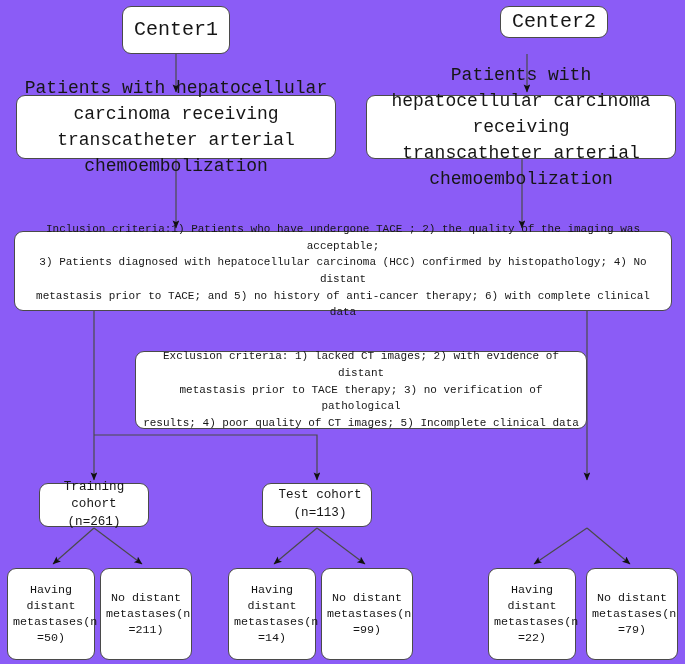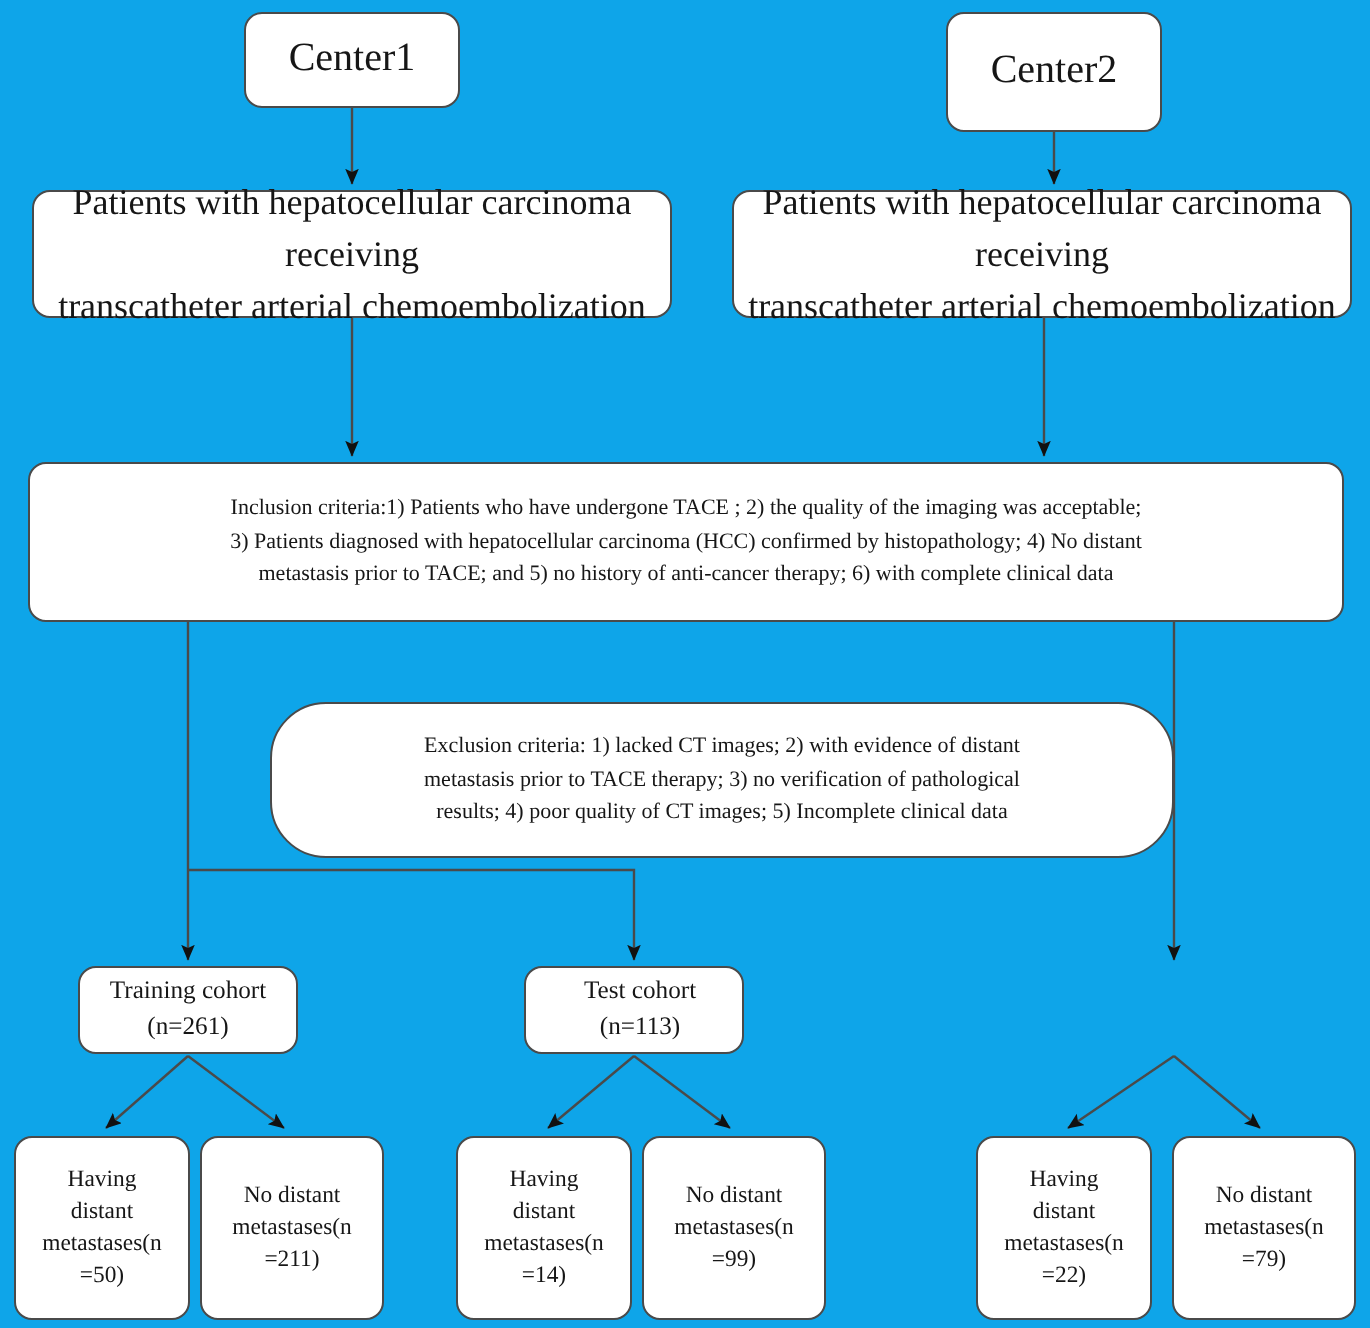--- a/index.html
+++ b/index.html
@@ -5,22 +5,22 @@
 <style>
   html, body {
     margin: 0;
     padding: 0;
     background: #ffffff;
   }
   #canvas {
     position: relative;
     width: 685px;
     height: 664px;
-    background: #0ea5e9;
-    font-family: Liberation Serif, serif;
+    background: #8b5cf6;
+    font-family: Liberation Mono, monospace;
     color: #161616;
     overflow: hidden;
   }
   #edges {
     position: absolute;
     left: 0;
     top: 0;
     width: 685px;
     height: 664px;
     pointer-events: none;
@@ -99,41 +99,41 @@
 
       <line x1="587" y1="528" x2="534" y2="564" marker-end="url(#arrowhead)"></line>
       <line x1="587" y1="528" x2="630" y2="564" marker-end="url(#arrowhead)"></line>
     </g>
   </svg>
 
   <div class="node center-node" style="left:122px; top:6px; width:108px; height:48px;">
     <span class="txt">Center1</span>
   </div>
 
-  <div class="node center-node" style="left:473px; top:6px; width:108px; height:60px;">
+  <div class="node center-node" style="left:500px; top:6px; width:108px; height:32px;">
     <span class="txt">Center2</span>
   </div>
 
   <div class="node src-node" style="left:16px; top:95px; width:320px; height:64px;">
     <span class="txt">Patients with hepatocellular carcinoma receiving
 transcatheter arterial chemoembolization</span>
   </div>
 
   <div class="node src-node" style="left:366px; top:95px; width:310px; height:64px;">
     <span class="txt">Patients with hepatocellular carcinoma receiving
 transcatheter arterial chemoembolization</span>
   </div>
 
   <div class="node criteria-node" style="left:14px; top:231px; width:658px; height:80px;">
     <span class="txt">Inclusion criteria:1) Patients who have undergone TACE ; 2) the quality of the imaging was acceptable;
 3) Patients diagnosed with hepatocellular carcinoma (HCC) confirmed by histopathology; 4) No distant
 metastasis prior to TACE; and 5) no history of anti-cancer therapy; 6) with complete clinical data</span>
   </div>
 
-  <div class="node criteria-node" style="left:135px; top:351px; width:452px; height:78px;border-radius:28px;">
+  <div class="node criteria-node" style="left:135px; top:351px; width:452px; height:78px;">
     <span class="txt">Exclusion criteria:  1) lacked CT images; 2) with evidence of distant
 metastasis prior to TACE therapy; 3) no verification of pathological
 results; 4) poor quality of CT images; 5) Incomplete clinical data</span>
   </div>
 
   <div class="node cohort-node" style="left:39px; top:483px; width:110px; height:44px;">
     <span class="txt">Training cohort
 (n=261)</span>
   </div>
 

